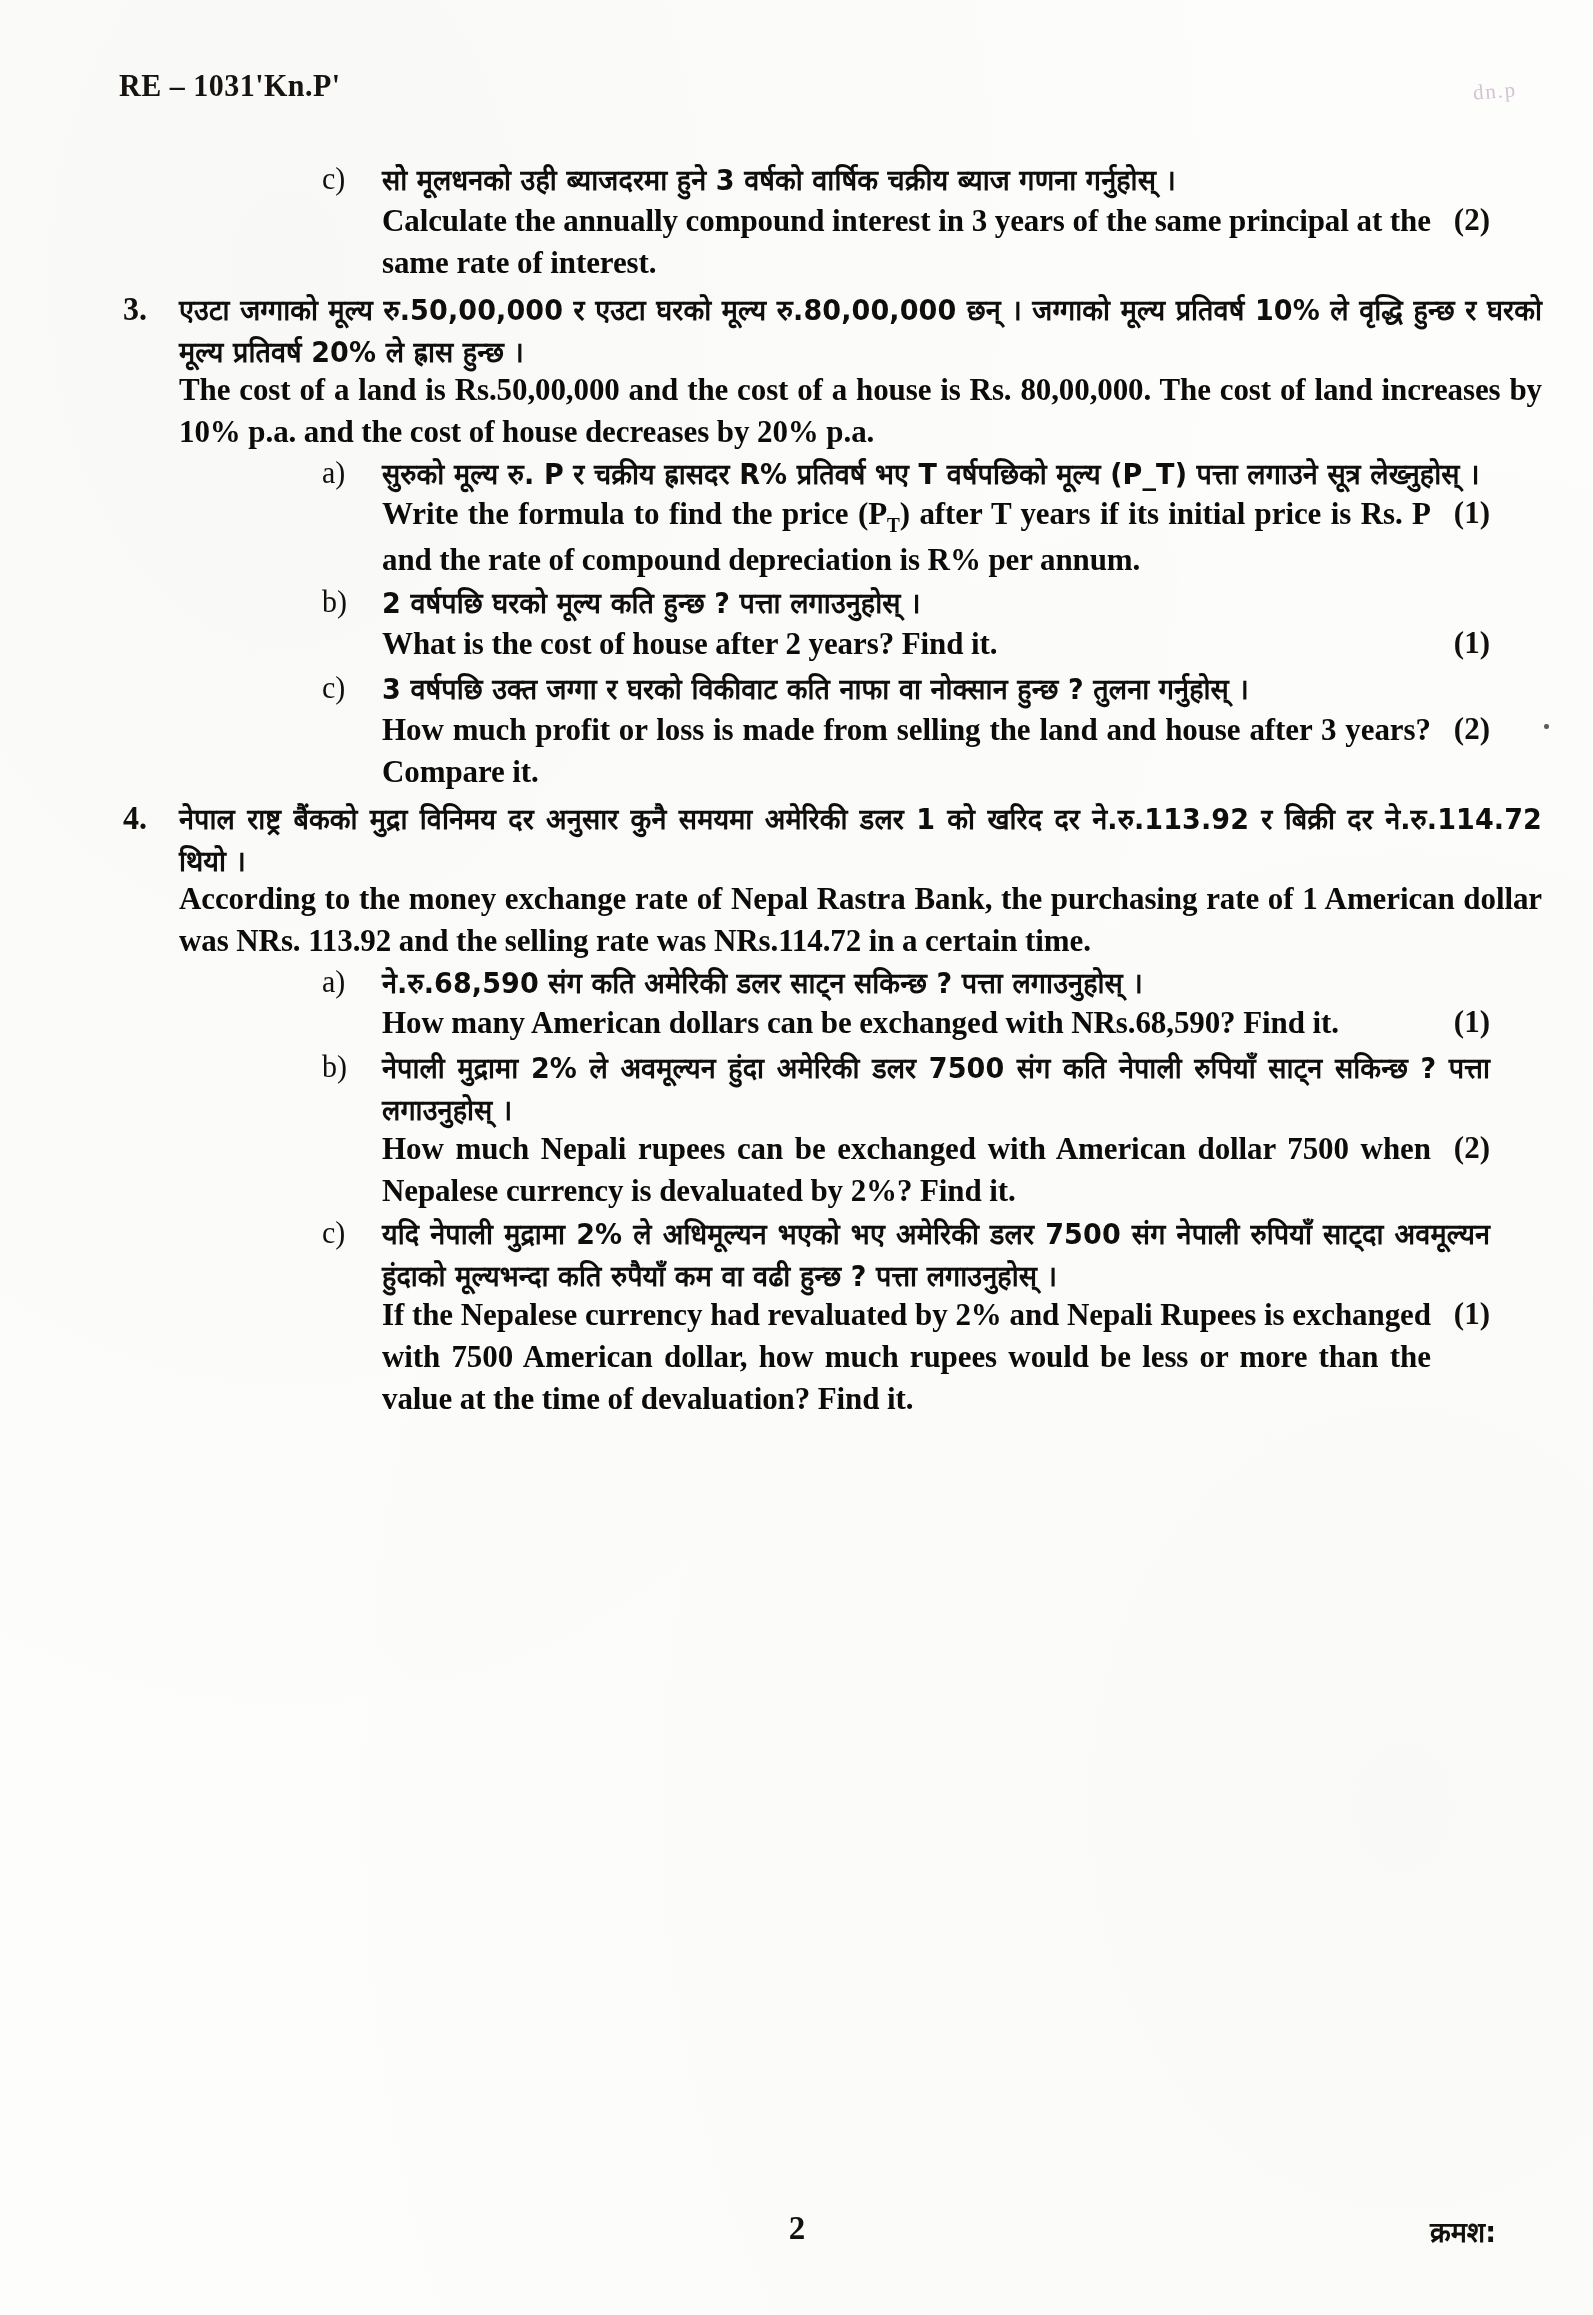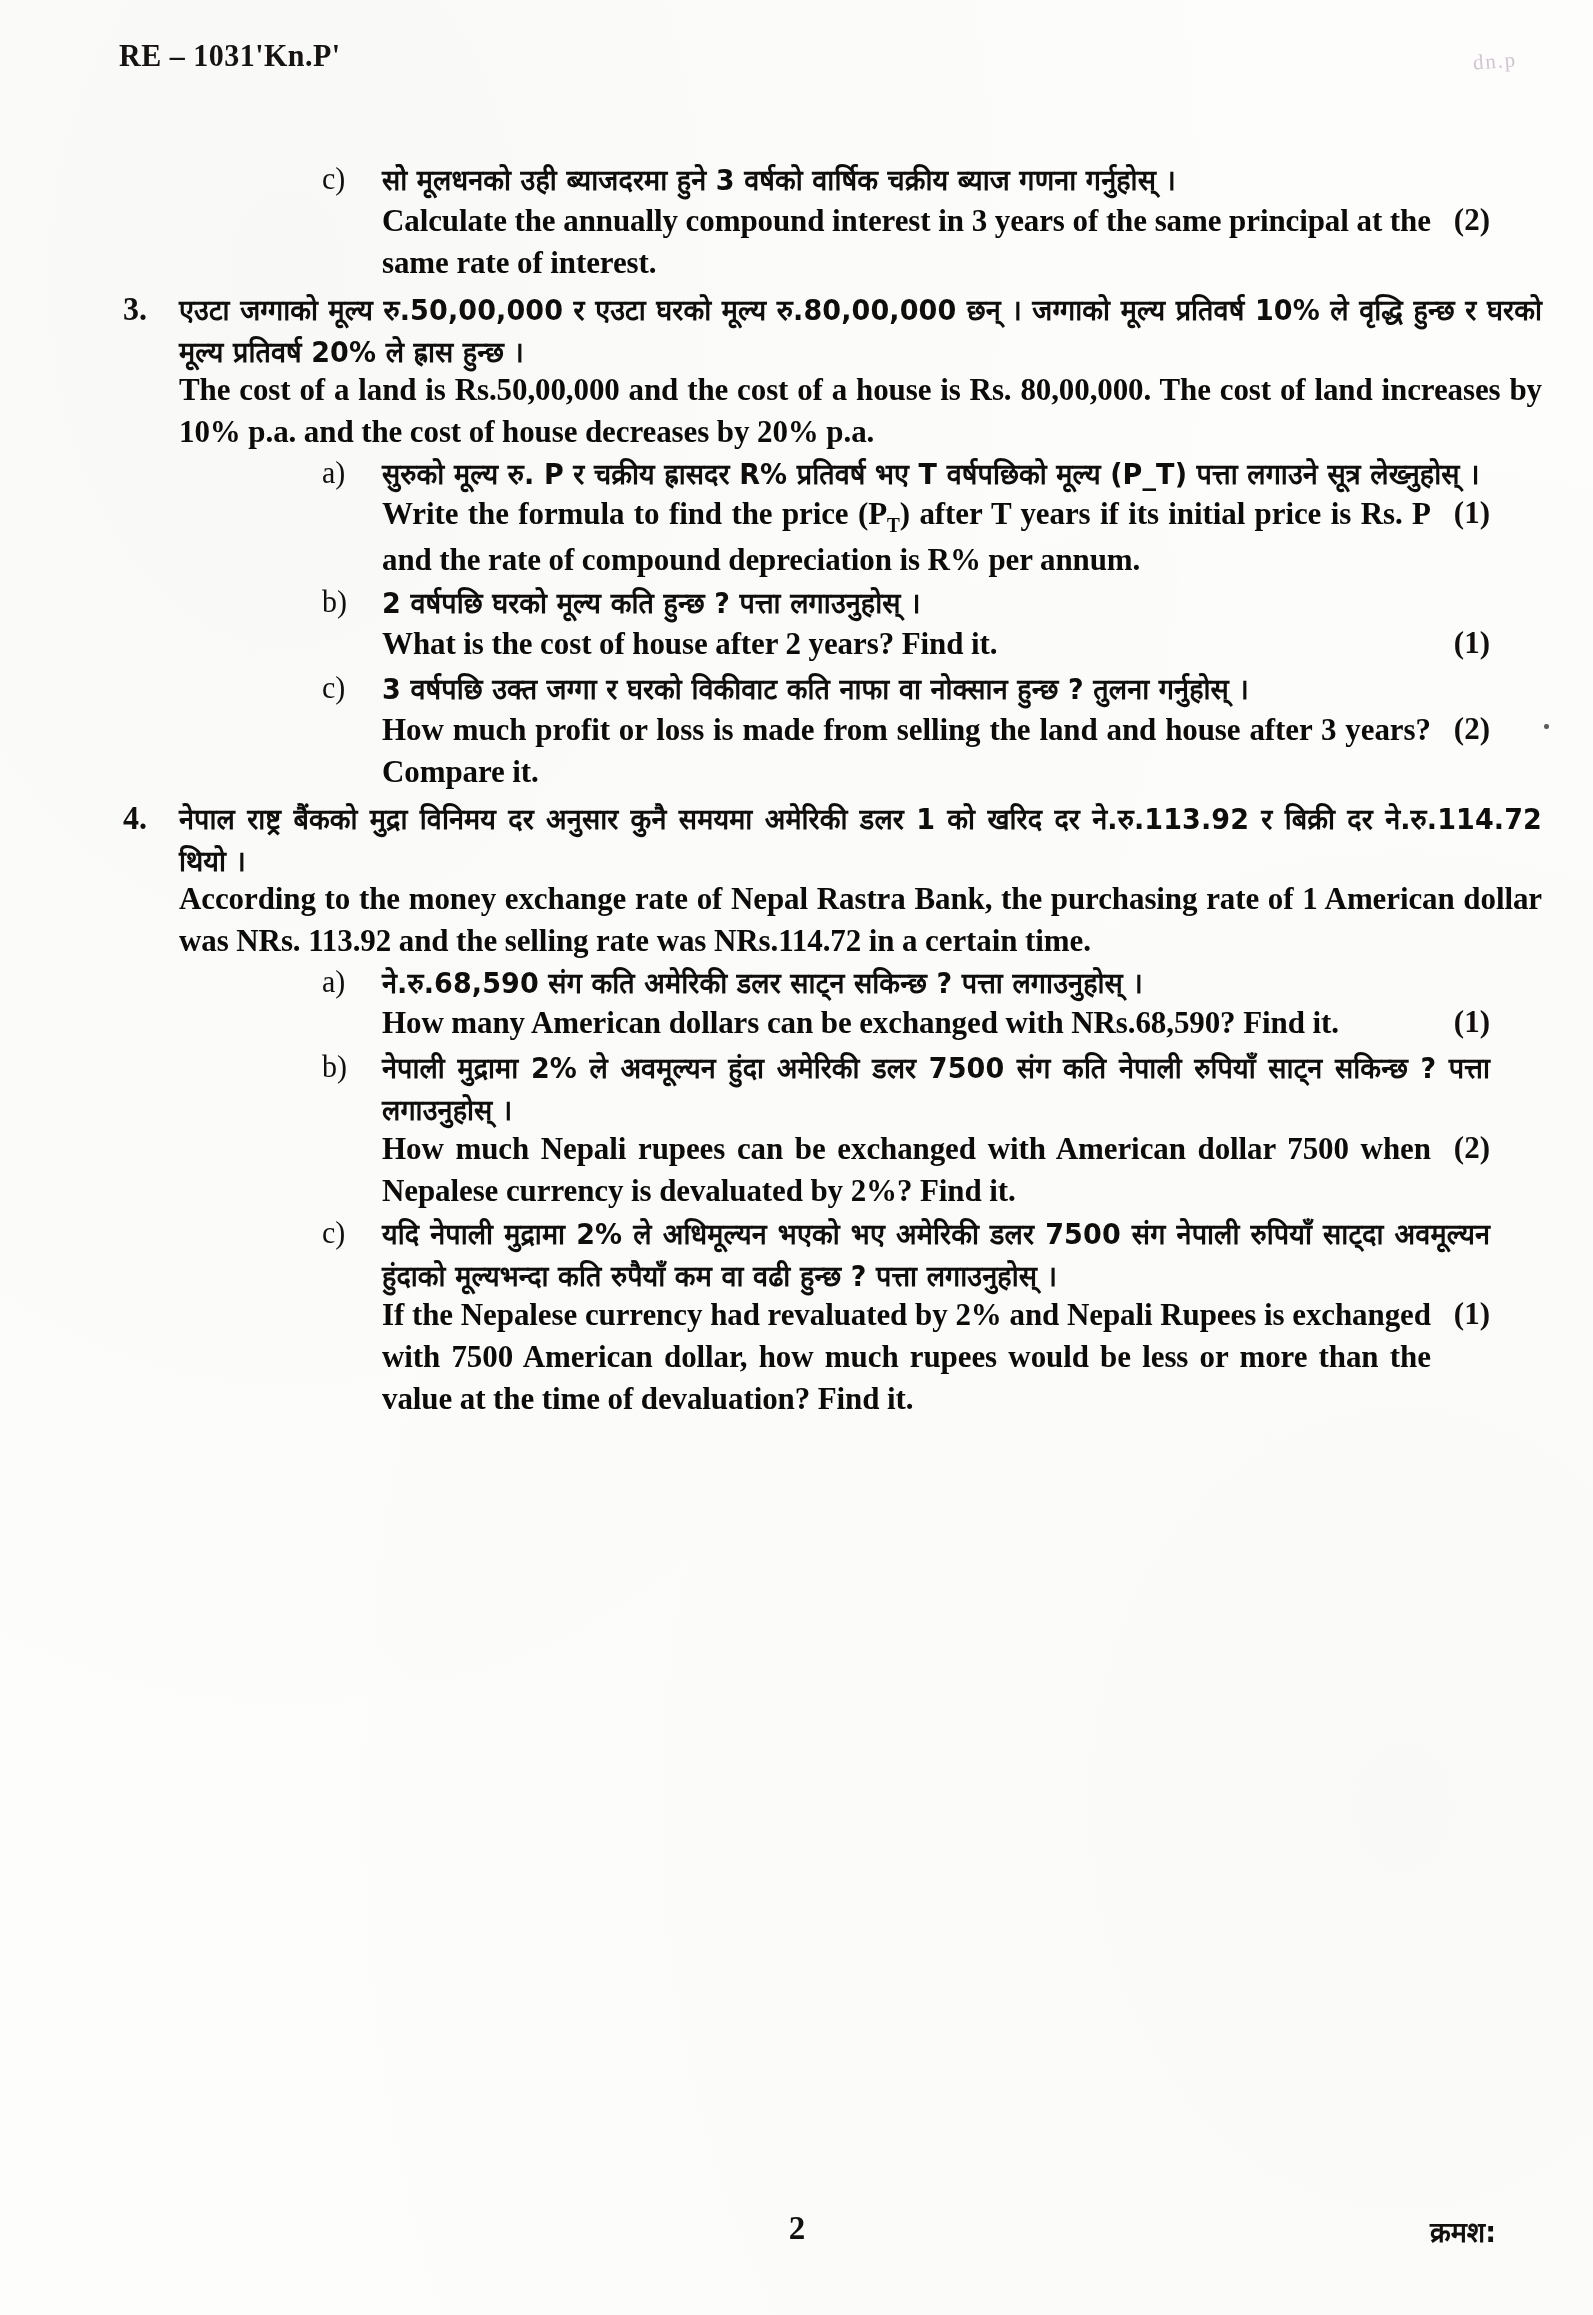--- a/index.html
+++ b/index.html
@@ -23,21 +23,21 @@
     inset: 0;
     background:
       radial-gradient(ellipse at 18% 12%, rgba(0,0,0,0.018), rgba(0,0,0,0) 55%),
       radial-gradient(ellipse at 88% 78%, rgba(0,0,0,0.015), rgba(0,0,0,0) 60%),
       #fdfdfb;
   }
 
   
   .header {
     position: absolute;
-    top: 38px;
+    top: 68px;
     left: 0;
     right: 0;
     height: 54px;
   }
   .paper-code {
     position: absolute;
     left: 119px;
     top: 0;
     font-family: "Liberation Serif", serif;
     font-weight: 700;

